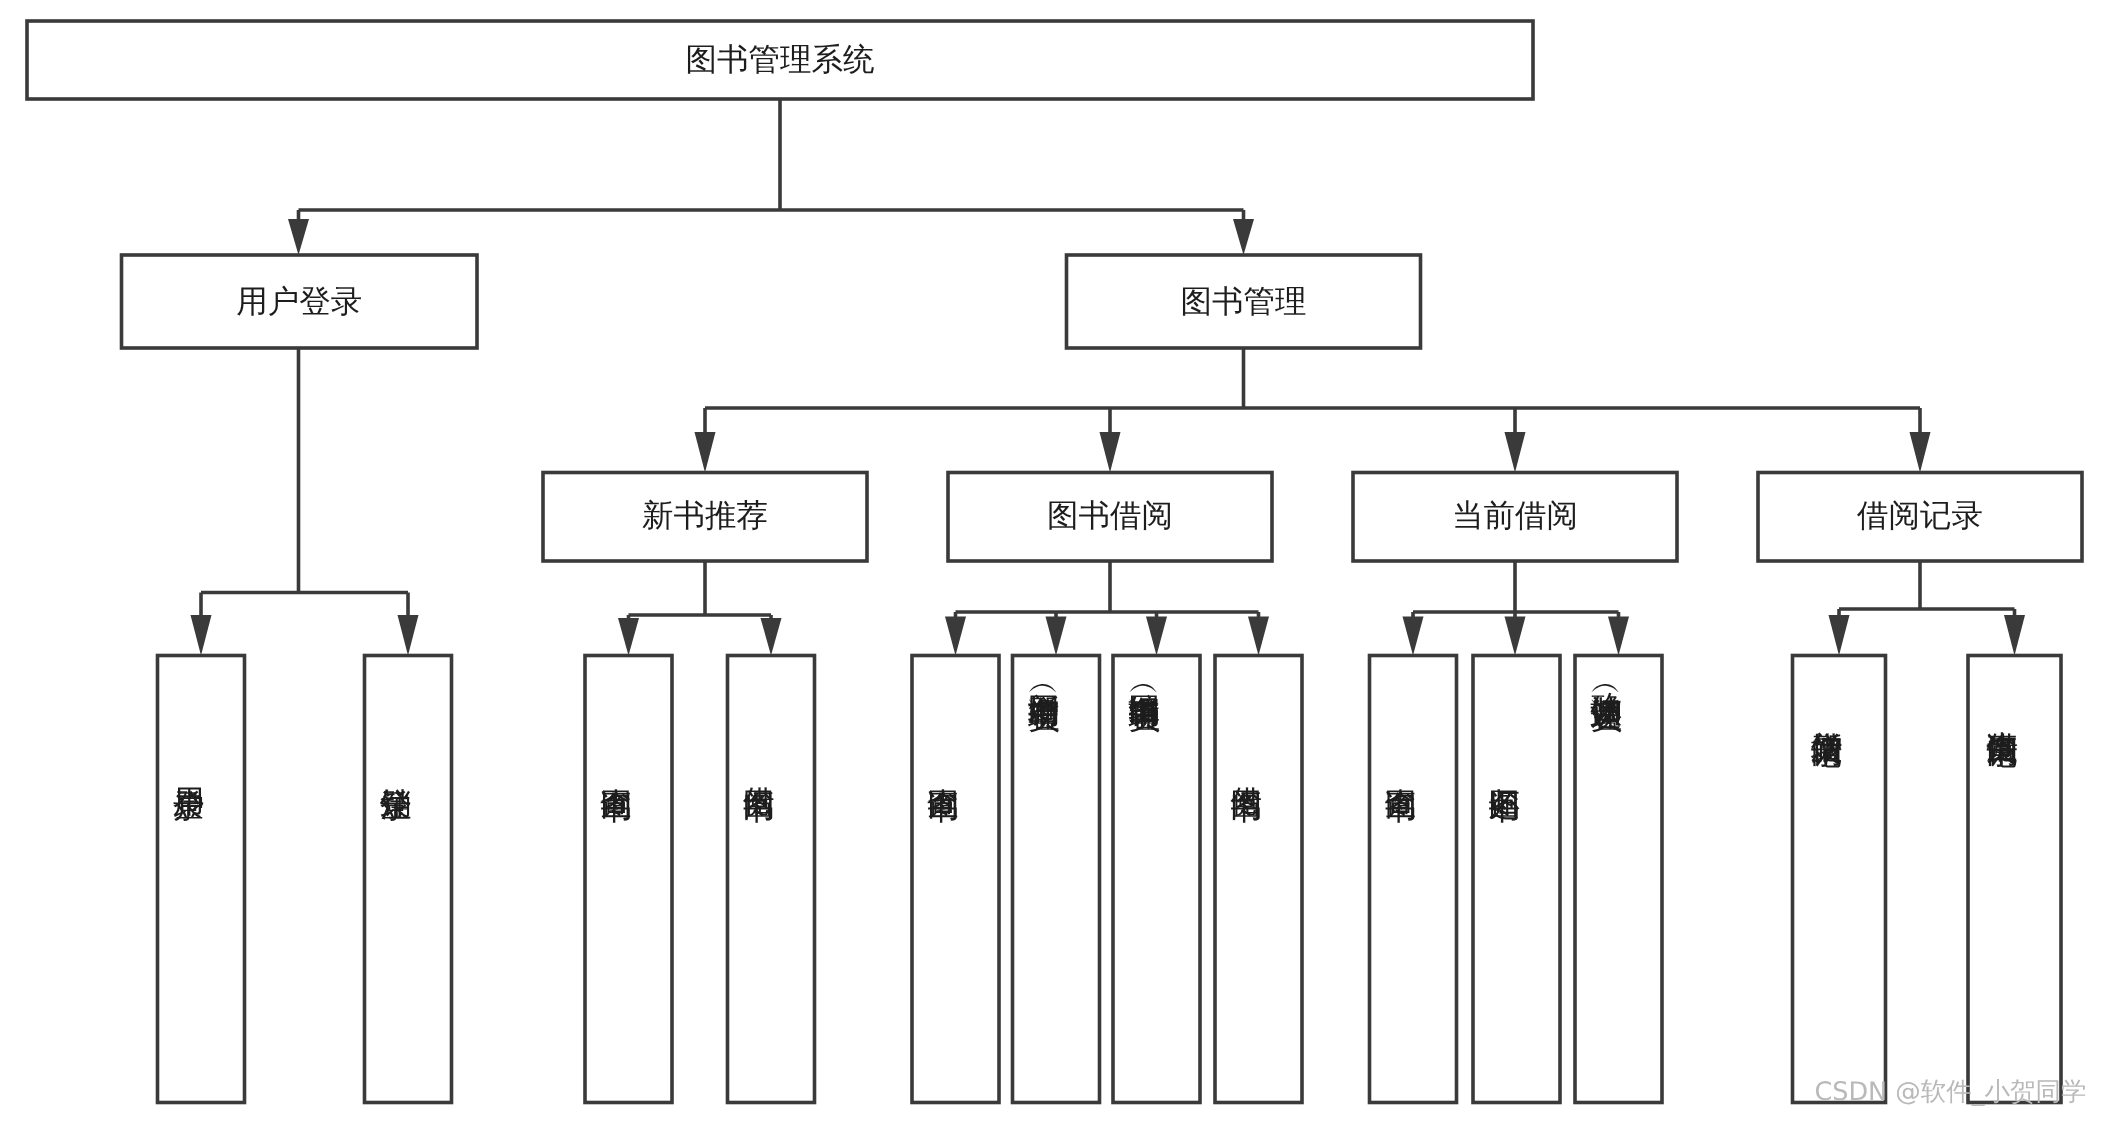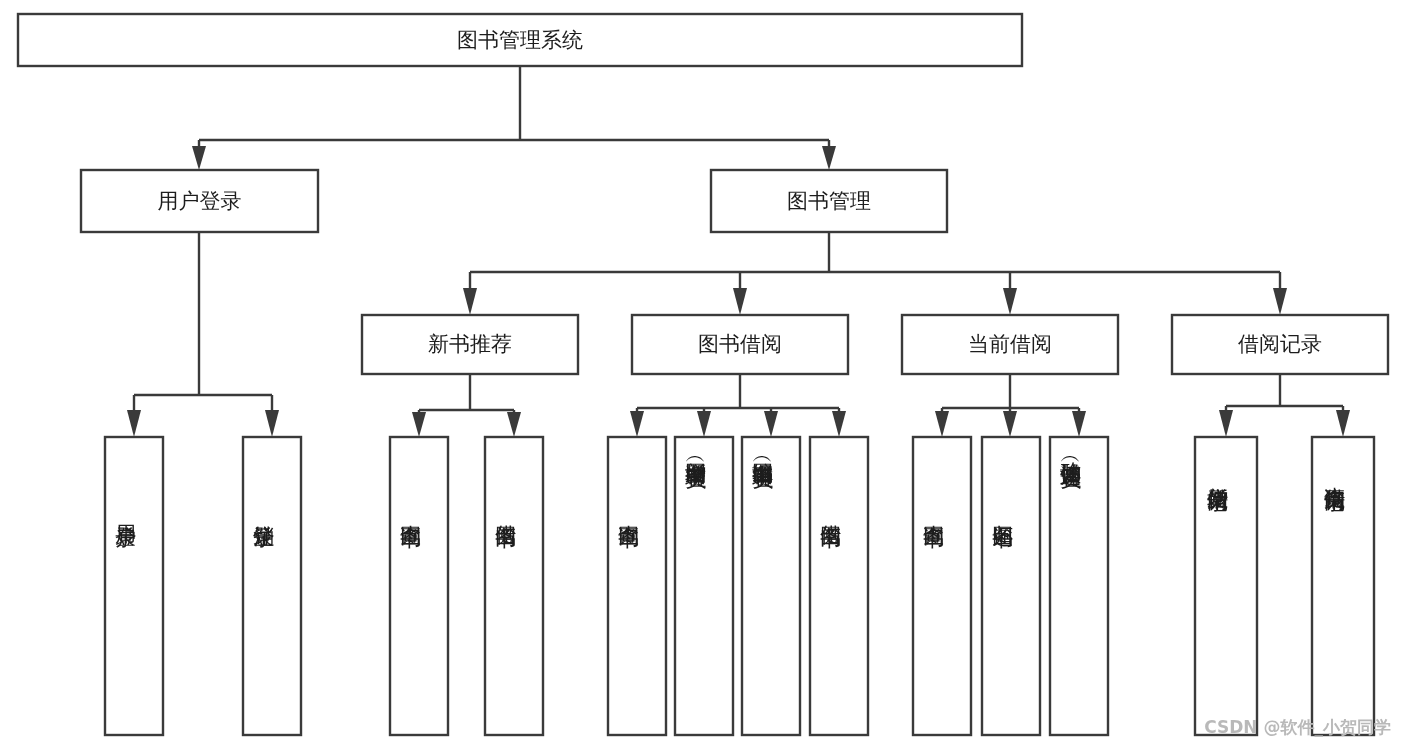--- a/index.html
+++ b/index.html
@@ -52,21 +52,20 @@
   }
   .watermark {
     position: absolute;
     right: 14px;
     bottom: 8px;
     font-size: 17px;
     color: #b9b9b9;
     font-family: "DejaVu Sans", "Liberation Sans", sans-serif;
     white-space: nowrap;
     pointer-events: none;
-    font-weight: bold;
   }
 </style>
 </head>
 <body>
 
 <svg id="diagram" viewBox="0 0 1405 747" xmlns="http://www.w3.org/2000/svg">
 
   <g>
 
     <path class="edge" d="M520,66 L520,140"></path>

